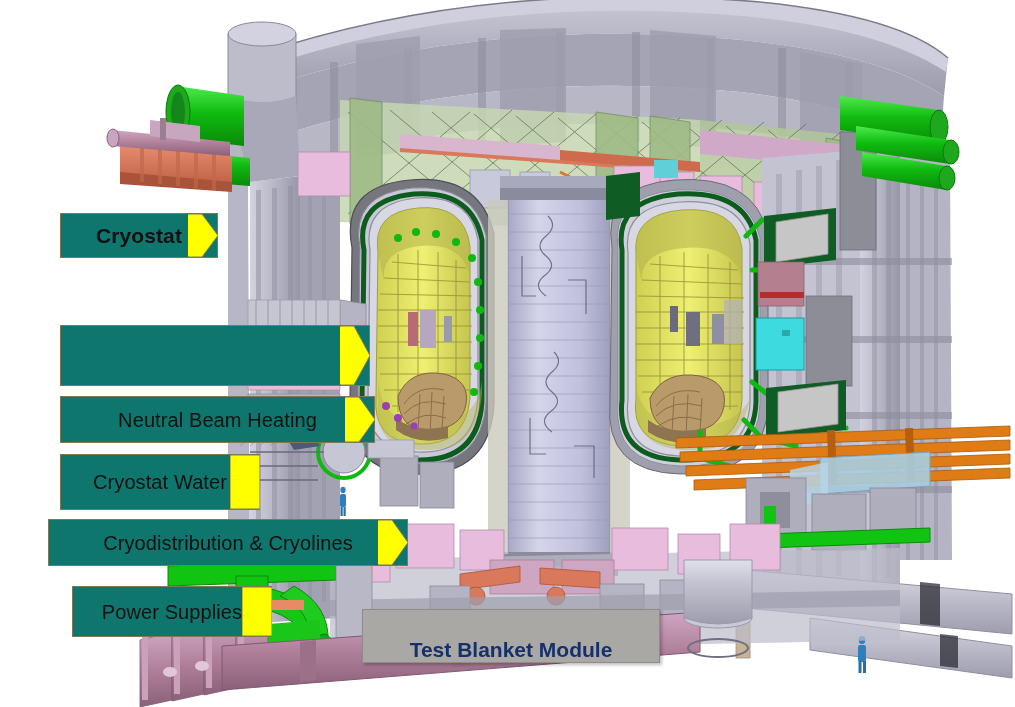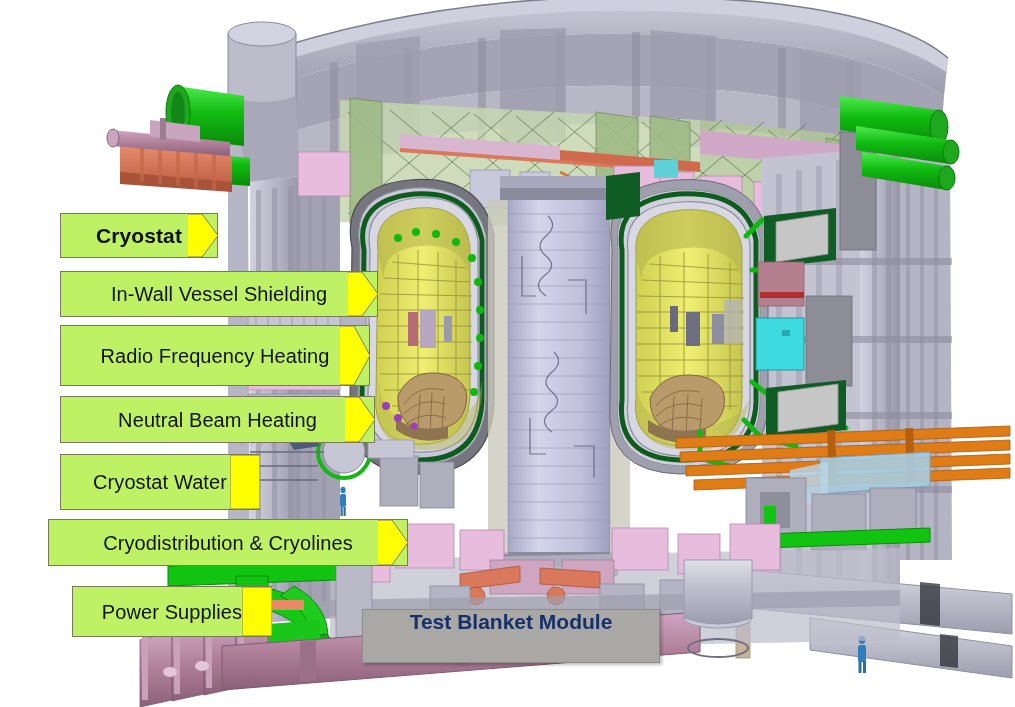--- a/index.html
+++ b/index.html
@@ -6,21 +6,21 @@
   body{width:1015px;height:707px;overflow:hidden;
        font-family:"Liberation Sans",sans-serif;}
   #stage{position:relative;width:1015px;height:707px;background:#ffffff;}
 
   
   #illustration{position:absolute;left:0;top:0;width:1015px;height:707px;}
 
   
   .callout{
     position:absolute;
-    background:#bef264;
+    background:#0f766e;
     border:1px solid #7a7a5a;
     box-sizing:border-box;
     display:flex;align-items:center;justify-content:center;
     color:#111111;
     letter-spacing:.1px;
     white-space:nowrap;
   }
   .callout .txt{
     display:block;
     padding:0 10px;
@@ -32,21 +32,21 @@
     pointer-events:none;
   }
   .callout.bold .txt{font-weight:bold;}
 
   
   .graybox{
     position:absolute;
     background:#AAA8A5;
     border:1px solid #8f8d8a;
     box-sizing:border-box;
-    display:flex;align-items:flex-start;justify-content:center;
+    display:flex;align-items:flex-end;justify-content:center;
     color:#16306b;
     font-weight:bold;
     box-shadow:2px 2px 3px rgba(0,0,0,.25);
   }
 </style>
 </head>
 <body>
 
 <div id="stage">
 
@@ -552,30 +552,22 @@
   </svg>
 
   <div class="callout bold" style="left:60px;top:213px;width:158px;height:45px;font-size:21px;">
     <span class="txt">Cryostat</span>
     <svg class="tip" viewBox="0 0 30 45" preserveAspectRatio="none">
       <polygon points="0,0 14,0 30,22.5 14,45 0,45" fill="#FFFF00" stroke="#7a7a5a" stroke-width="1"></polygon>
       <rect x="0" y="1" width="3" height="43" fill="#FFFF00"></rect>
     </svg>
   </div>
 
-  <div class="callout" style="left:60px;top:271px;width:318px;height:46px;font-size:20px;">
-    <span class="txt">In-Wall Vessel Shielding</span>
-    <svg class="tip" viewBox="0 0 30 46" preserveAspectRatio="none">
-      <polygon points="0,0 14,0 30,23 14,46 0,46" fill="#FFFF00" stroke="#7a7a5a" stroke-width="1"></polygon>
-      <rect x="0" y="1" width="3" height="44" fill="#FFFF00"></rect>
-    </svg>
-  </div>
 
   <div class="callout" style="left:60px;top:325px;width:310px;height:61px;font-size:20px;">
-    <span class="txt">Radio Frequency Heating</span>
     <svg class="tip" viewBox="0 0 30 61" preserveAspectRatio="none">
       <polygon points="0,0 14,0 30,30.5 14,61 0,61" fill="#FFFF00" stroke="#7a7a5a" stroke-width="1"></polygon>
       <rect x="0" y="1" width="3" height="59" fill="#FFFF00"></rect>
     </svg>
   </div>
 
   <div class="callout" style="left:60px;top:396px;width:315px;height:47px;font-size:20px;">
     <span class="txt">Neutral Beam Heating</span>
     <svg class="tip" viewBox="0 0 30 47" preserveAspectRatio="none">
       <polygon points="0,0 14,0 30,23.5 14,47 0,47" fill="#FFFF00" stroke="#7a7a5a" stroke-width="1"></polygon>

